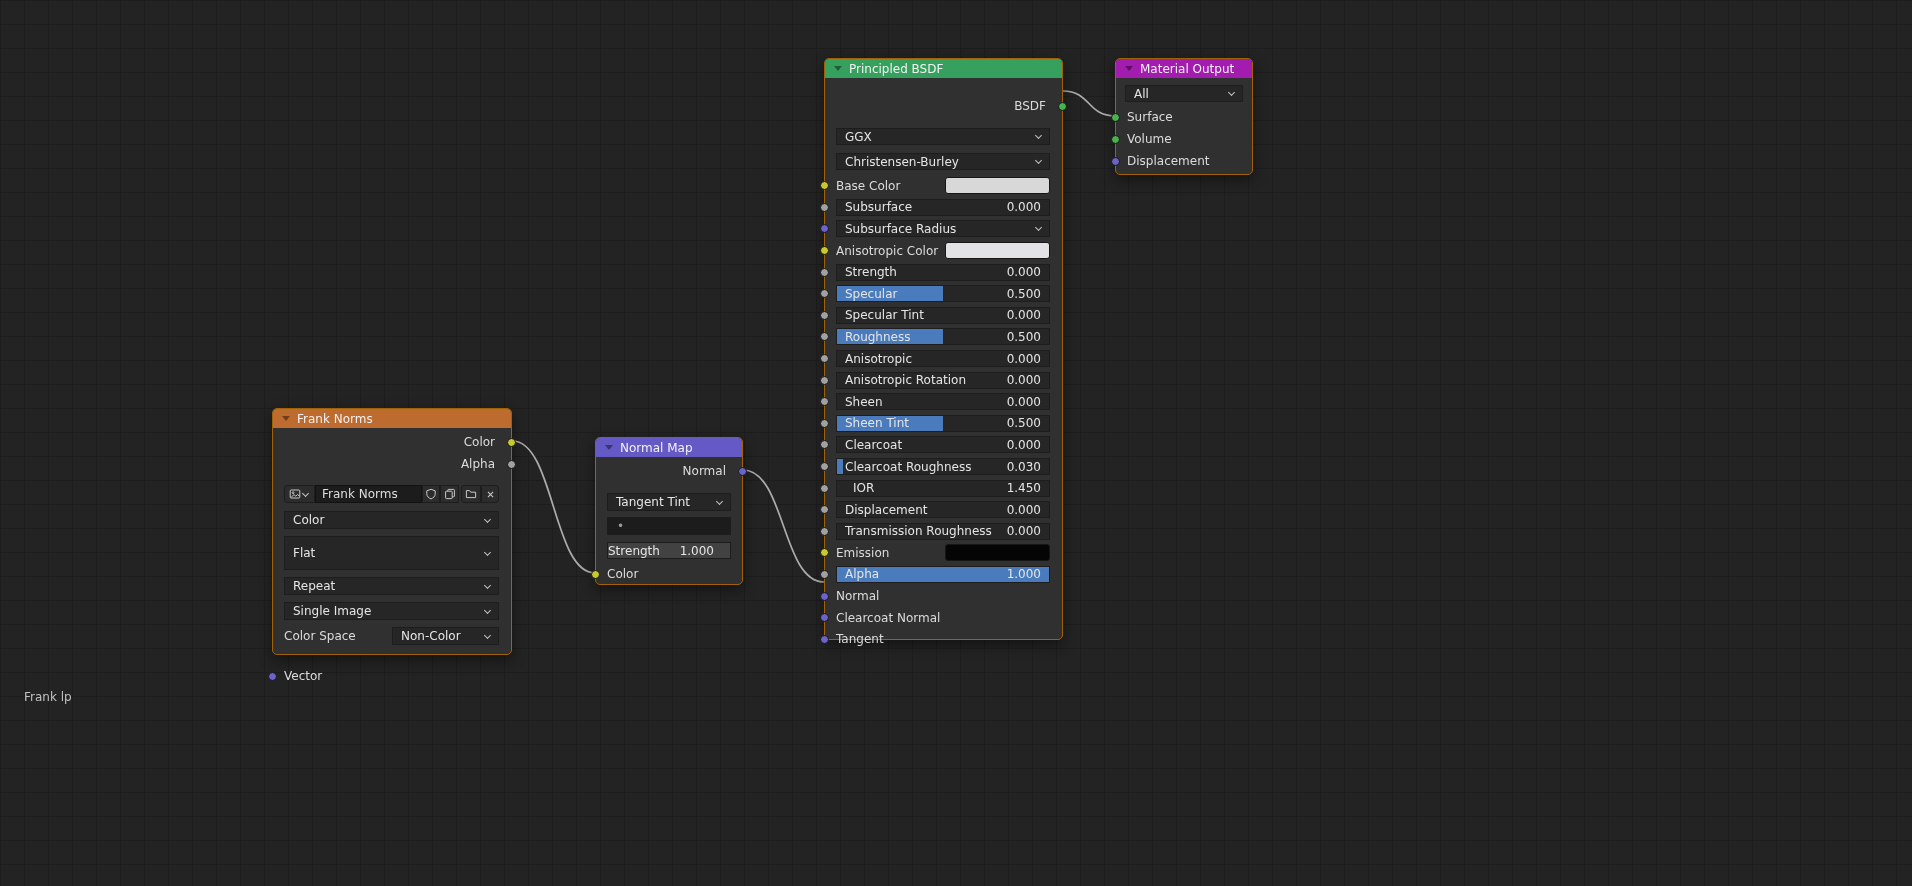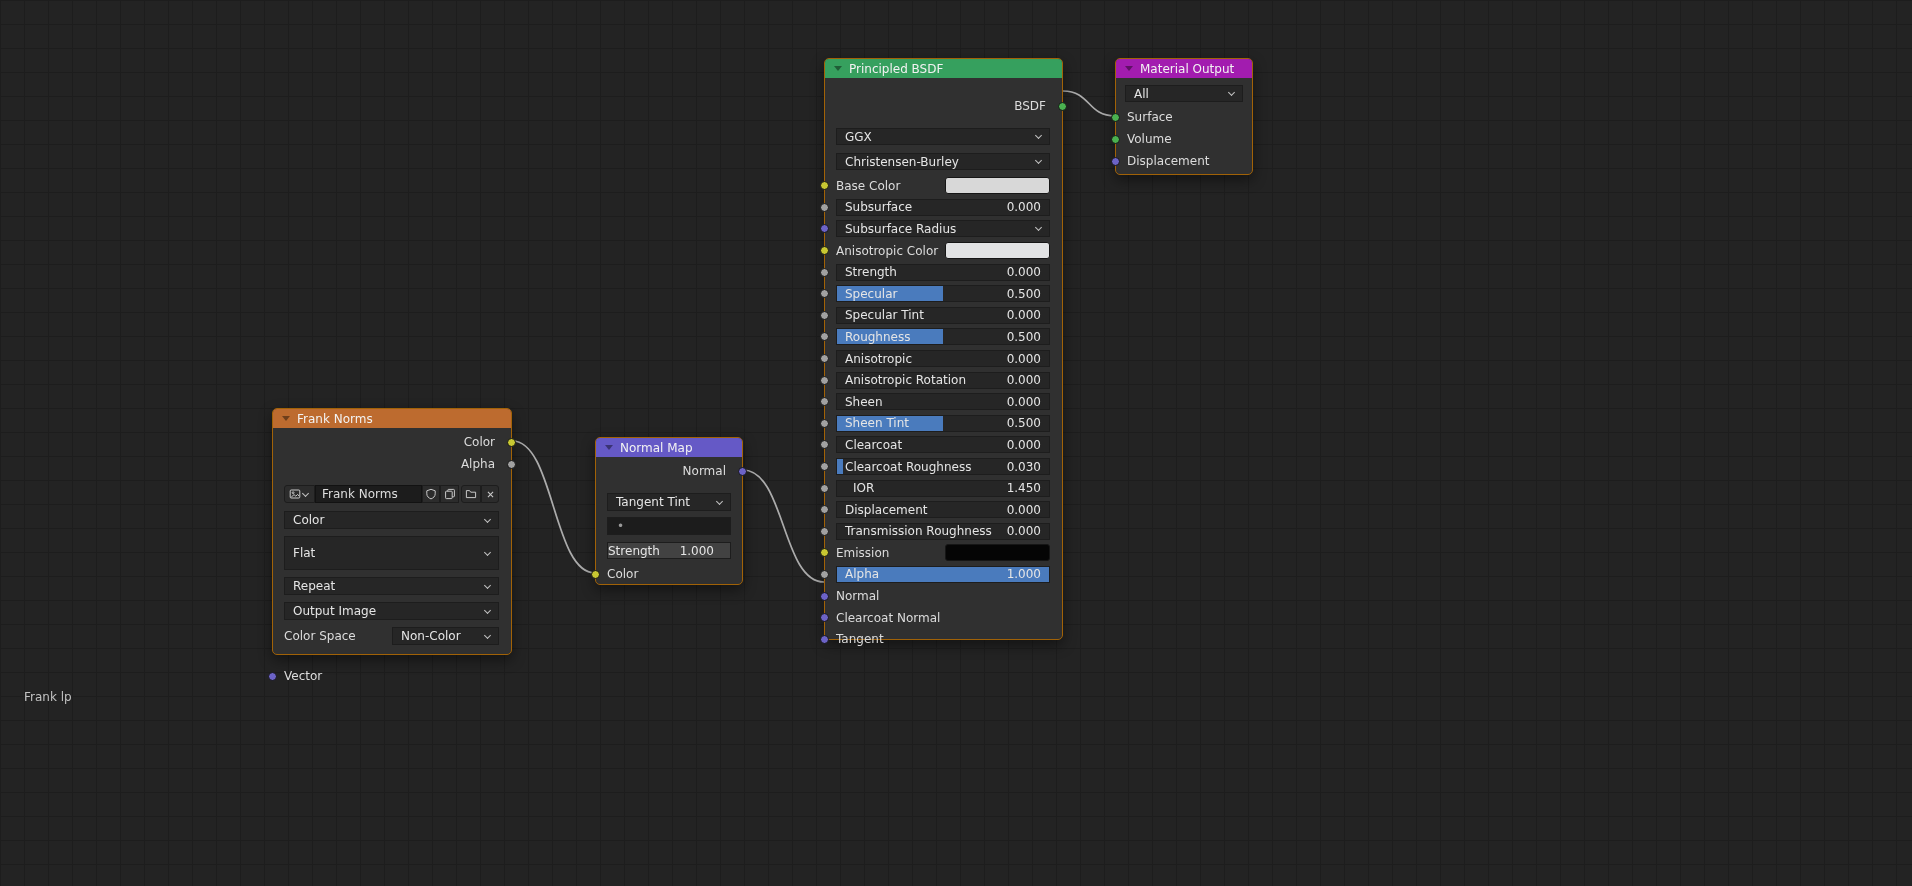--- a/index.html
+++ b/index.html
@@ -130,21 +130,21 @@
   </div>
   <div class="widget mrow" style="margin-top:7px;height:34px">
     <span class="wlabel">Flat</span>
     <span class="chevron"></span>
   </div>
   <div class="widget mrow" style="margin-top:7px;height:18px">
     <span class="wlabel">Repeat</span>
     <span class="chevron"></span>
   </div>
   <div class="widget mrow" style="margin-top:7px;height:18px">
-    <span class="wlabel">Output Image</span>
+    <span class="wlabel">Single Image</span>
     <span class="chevron"></span>
   </div>
 
   <div class="cs-row">
     <span class="plabel">Color Space</span>
     <div class="widget" style="margin-left:auto;width:107px;margin-right:12px;height:18px">
       <span class="wlabel">Non-Color</span>
       <span class="chevron"></span>
     </div>
   </div>

